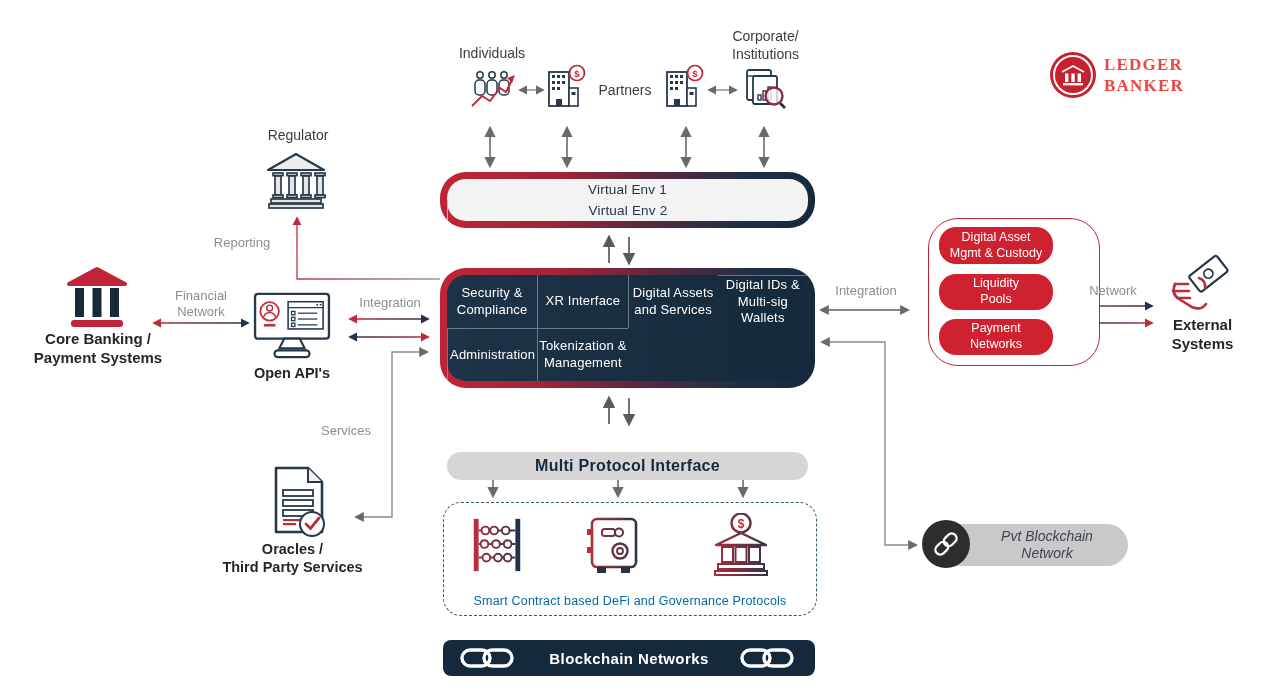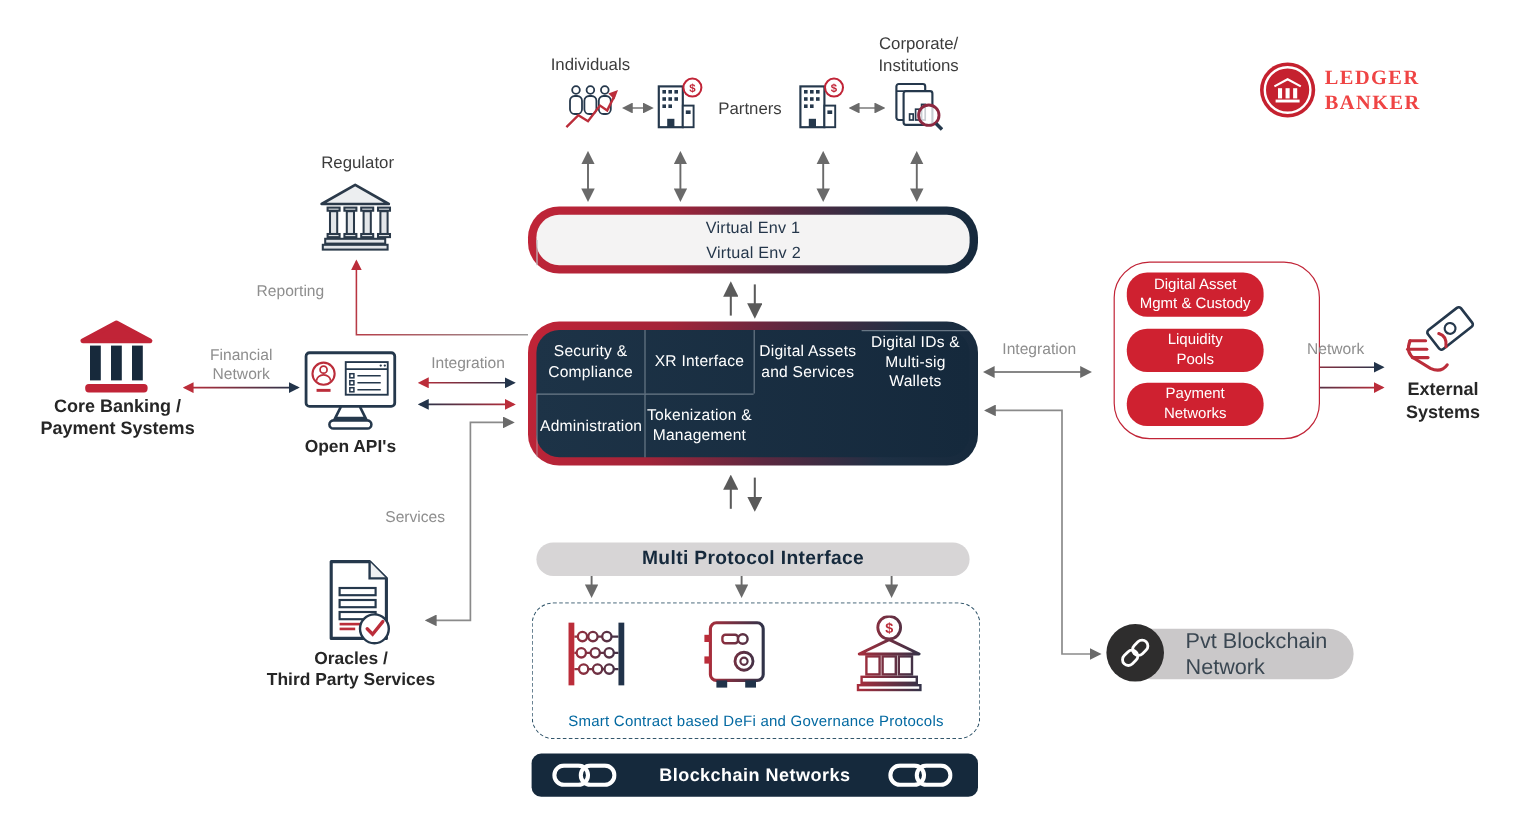--- a/index.html
+++ b/index.html
@@ -21,28 +21,28 @@
               display:grid;grid-template-columns:1fr 1fr 1fr 1fr;grid-template-rows:1fr 1fr;}
   .core-cell{display:flex;align-items:center;justify-content:center;text-align:center;
              color:#fff;font-size:13px;line-height:1.3;letter-spacing:.2px;}
   .bl{border-left:1px solid rgba(186,196,204,.5);}
   .bt{border-top:1px solid rgba(186,196,204,.5);}
   .mpi{background:#d7d5d6;border-radius:14px;display:flex;align-items:center;justify-content:center;
        font-size:16px;font-weight:bold;color:#15293c;letter-spacing:.3px;}
   .dashed-box{border:1.6px dashed #33566b;border-radius:18px;}
   .defi-caption{position:absolute;left:0;right:0;bottom:7px;text-align:center;
                 font-size:12.5px;color:#0369a1;letter-spacing:.2px;}
-  .bc-bar{background:#15293c;border-radius:8px;display:flex;align-items:center;justify-content:center;}
+  .bc-bar{background:#15293c;border-radius:8px;display:flex;align-items:center;justify-content:center;margin-top:12px;}
   .bc-label{color:#fff;font-weight:bold;font-size:15px;letter-spacing:.4px;}
   .svc-container{background:#fff;border:1.5px solid #c12437;border-radius:30px;}
   .pill{position:absolute;left:10px;width:114px;background:#cf2130;border-radius:17px;
         color:#fff;display:flex;align-items:center;justify-content:center;text-align:center;
         font-size:12.5px;line-height:1.25;font-weight:500;}
   .pvt-pill{background:#cac8c9;border-radius:21px;display:flex;align-items:center;justify-content:center;
-            color:#3a4752;font-size:18px;line-height:1.25;text-align:left;padding-left:28px;box-sizing:border-box;}
+            color:#3a4752;font-size:14px;line-height:1.25;text-align:center;padding-left:28px;box-sizing:border-box;font-style:italic;}
   .pvt-circle{background:#2e2d2d;border-radius:50%;display:flex;align-items:center;justify-content:center;}
   .logo-circle{width:46px;height:46px;border-radius:50%;background:#c5212f;position:relative;
                display:flex;align-items:center;justify-content:center;}
   .logo-ring{position:absolute;inset:3px;border:2px solid #fff;border-radius:50%;}
   .logo-text{font-family:"Liberation Serif",serif;font-weight:bold;color:#ef4444;
              font-size:17px;line-height:21px;letter-spacing:1.2px;}
 </style>
 </head>
 <body>
 

